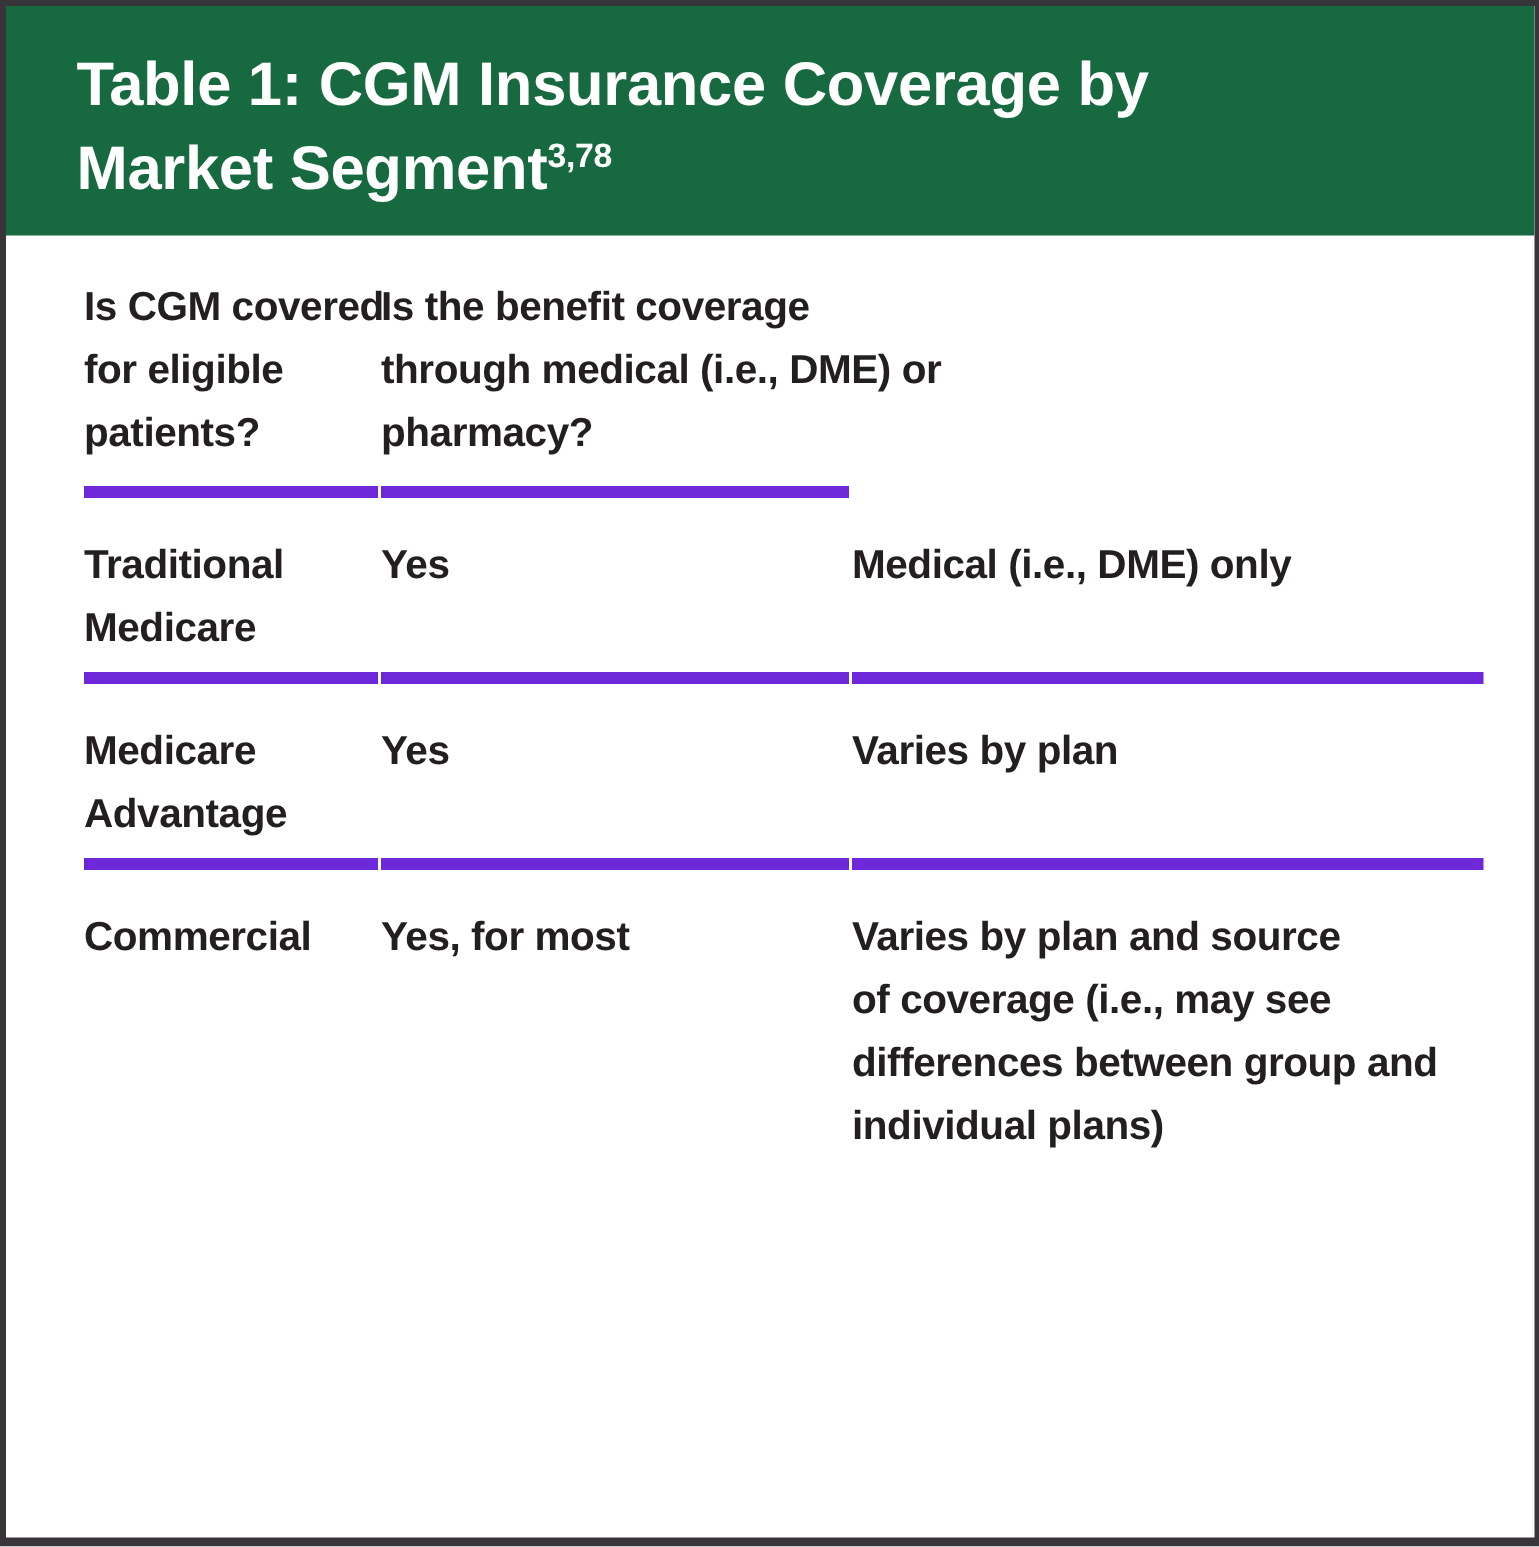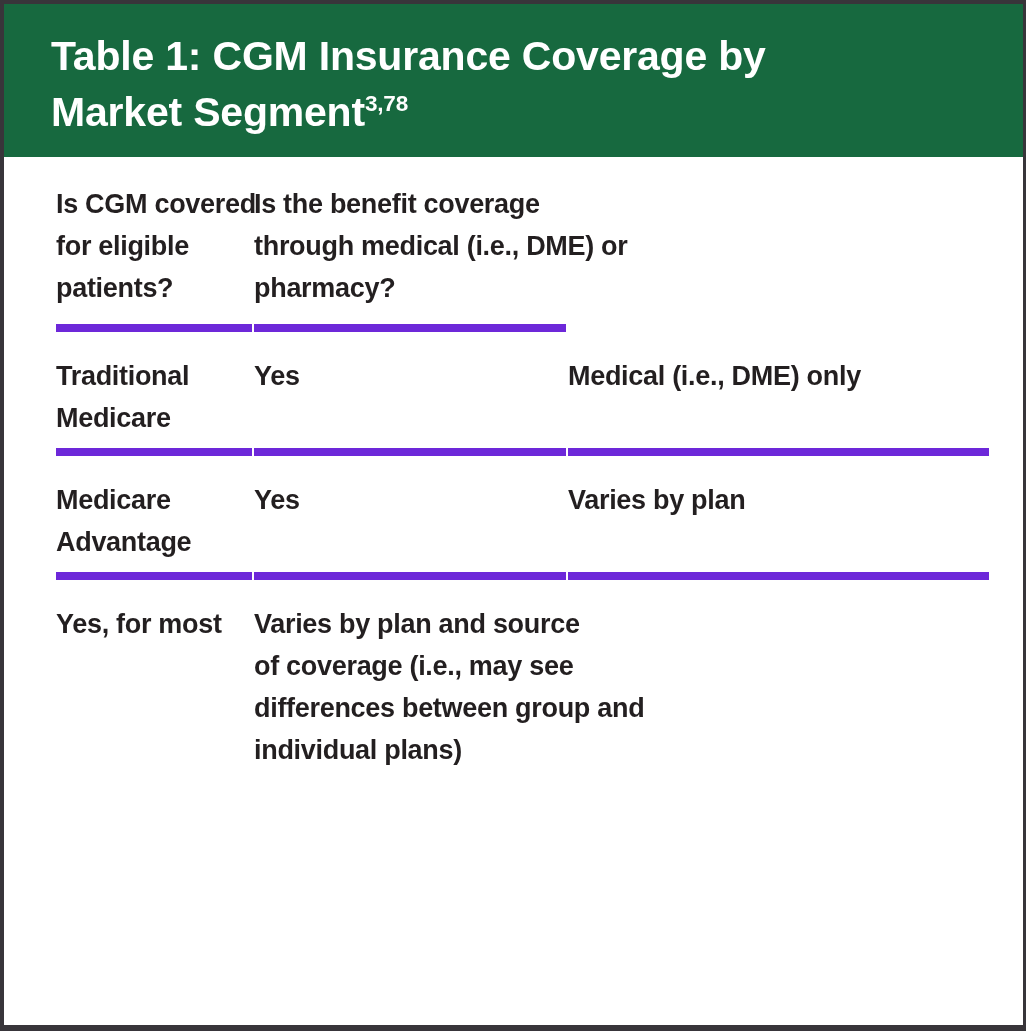--- a/index.html
+++ b/index.html
@@ -94,20 +94,21 @@
 
     <div class="trow">
       <div class="cell">Medicare
 Advantage</div>
       <div class="cell">Yes</div>
       <div class="cell">Varies by plan</div>
     </div>
 
 
     <div class="trow last">
+      <div class="cell">Commercial</div>
       <div class="cell">Yes, for most</div>
       <div class="cell">Varies by plan and source
 of coverage (i.e., may see
 differences between group and
 individual plans)</div>
     </div>
 
   </div>
 </div>
 

